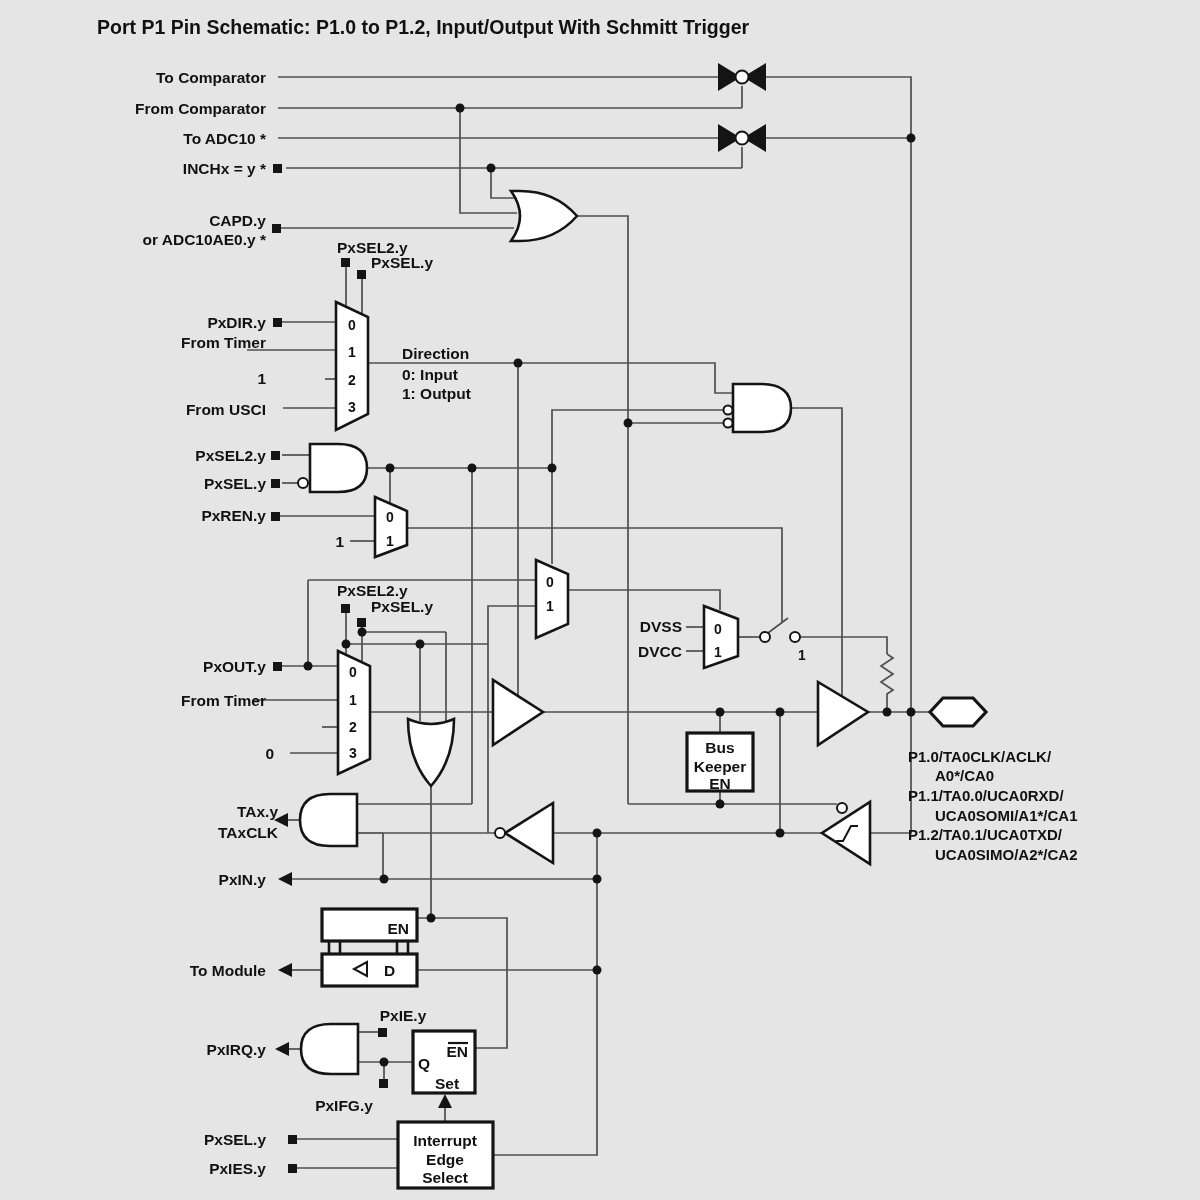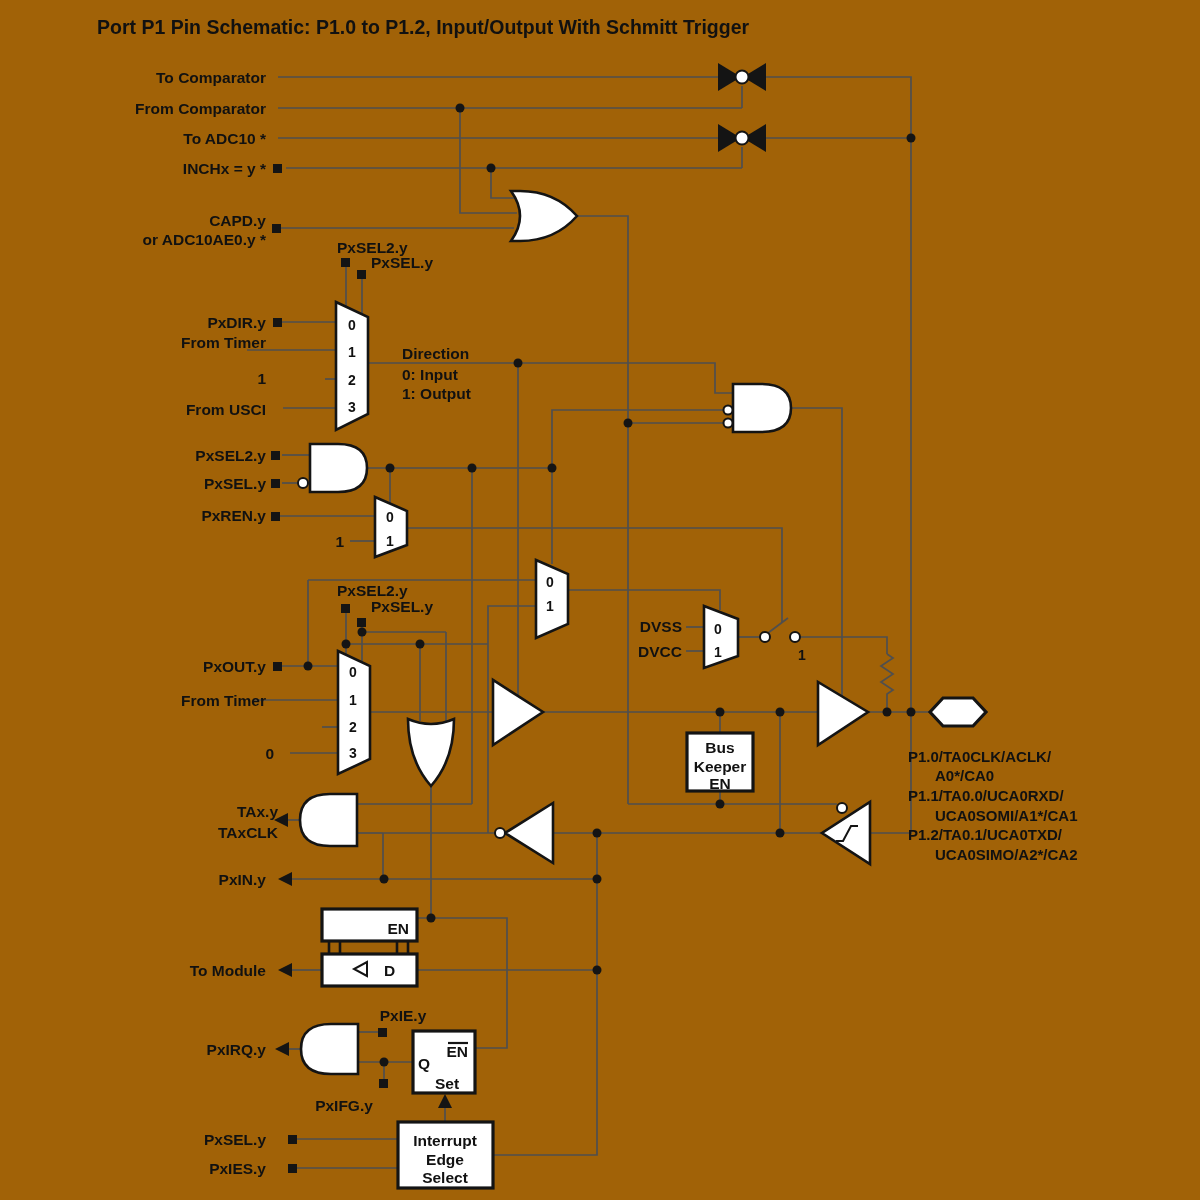--- a/index.html
+++ b/index.html
@@ -1,16 +1,16 @@
 <!DOCTYPE html>
 <html><head>
 <meta charset="utf-8">
 <style>
   html,body{margin:0;padding:0;background:#ffffff;}
-  .page{position:relative;width:1200px;height:1200px;background:#a16207;
+  .page{position:relative;width:1200px;height:1200px;background:#e5e5e5;
         font-family:"Liberation Sans", sans-serif;}
   svg text{font-family:"Liberation Sans", sans-serif;font-weight:bold;fill:#111111;}
   .lbl{font-size:15.5px;}
   .digit{font-size:14px;}
   .title{font-size:19.5px;}
   .pin{font-size:15px;}
   .wire{stroke:#4f4f4f;stroke-width:1.7;fill:none;}
   .shape{stroke:#141414;stroke-width:2.6;fill:#ffffff;}
   .thick{stroke:#141414;stroke-width:3.2;fill:#ffffff;}
   .dot{fill:#141414;stroke:none;}

